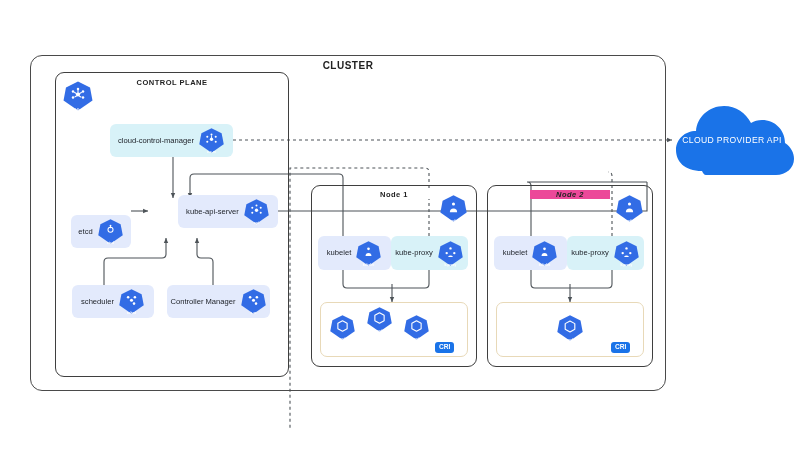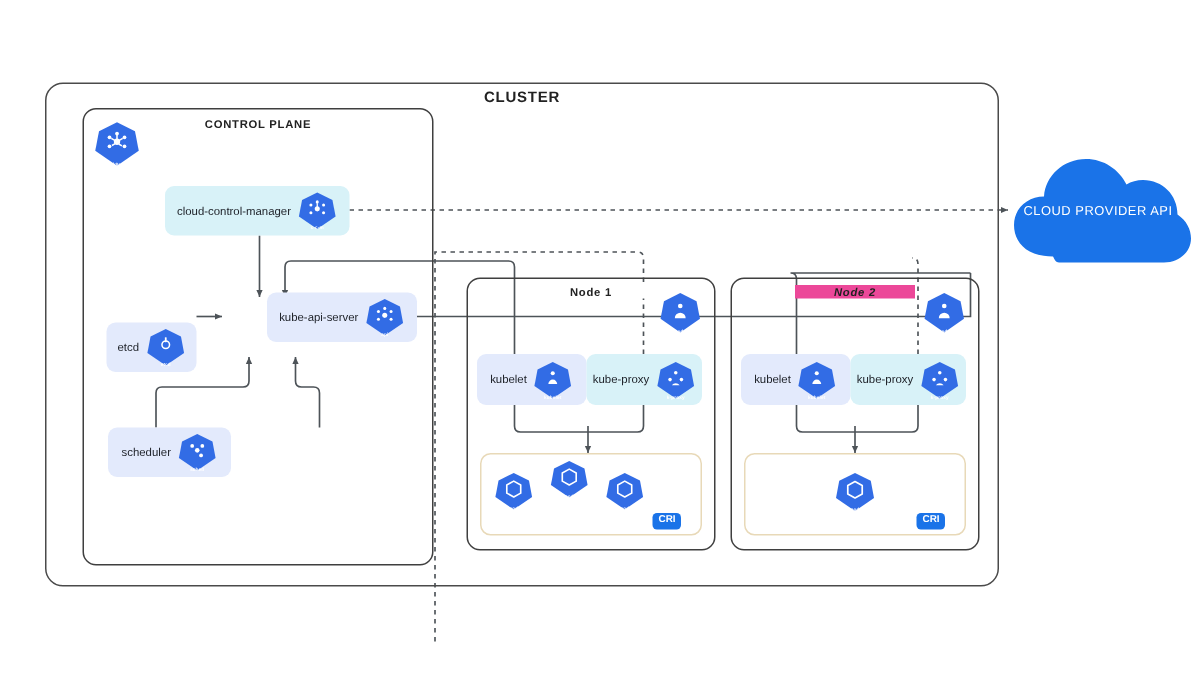--- a/index.html
+++ b/index.html
@@ -173,20 +173,35 @@
           <circle cx="32" cy="29" r="3.6"></circle>
             <circle cx="24" cy="22" r="3"></circle>
           <circle cx="40" cy="22" r="3"></circle>
             <circle cx="38" cy="37" r="3"></circle>
         </g>
       </svg>
       <span class="sub">sched</span>
     </span>
   </div>
 
+  <div class="comp c-lav" style="left:167px;top:285px;width:103px;height:33px;">
+    <span class="lbl">Controller Manager</span>
+    <span class="k8s">
+      <svg width="27" height="27" viewBox="0 0 64 64">
+        <polygon points="32,3 56,15 61,41 32,61 3,41 8,15" fill="#326ce5"></polygon>
+        <g fill="#fff">
+          <circle cx="32" cy="29" r="3.6"></circle>
+            <circle cx="24" cy="22" r="3"></circle>
+          <circle cx="40" cy="22" r="3"></circle>
+            <circle cx="38" cy="37" r="3"></circle>
+        </g>
+      </svg>
+      <span class="sub">c-m</span>
+    </span>
+  </div>
 
   <div class="box node-box" style="left:311px;top:185px;width:166px;height:182px;"></div>
   <div class="sec-title title-node" style="left:354px;top:190px;width:80px;background:#fff;">Node 1</div>
 
   <div class="k8s" style="position:absolute;left:439px;top:194px;">
     <svg width="29" height="29" viewBox="0 0 64 64">
       <polygon points="32,3 56,15 61,41 32,61 3,41 8,15" fill="#326ce5"></polygon>
       <g fill="#fff">
         <circle cx="32" cy="22" r="3.4"></circle>
         <path d="M24,40 a8,8 0 0 1 16,0 z"></path>

